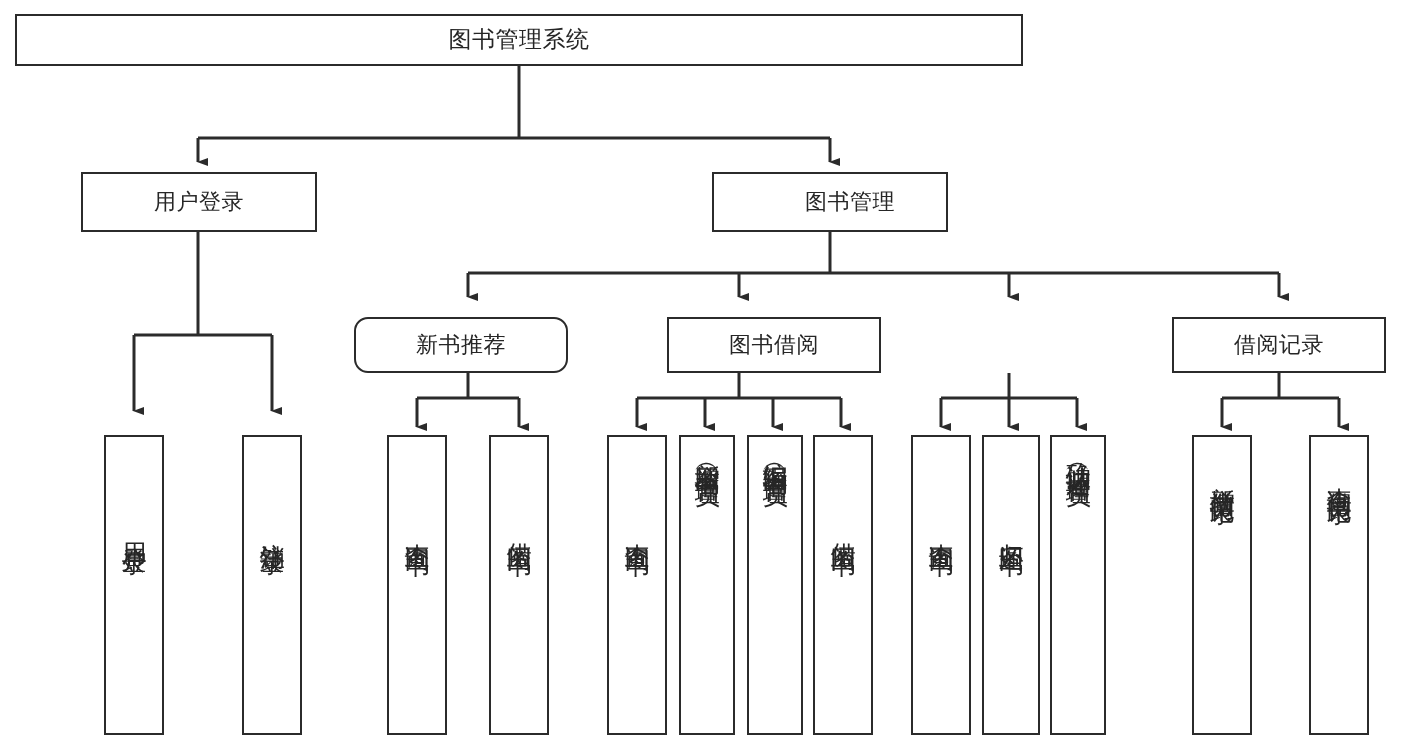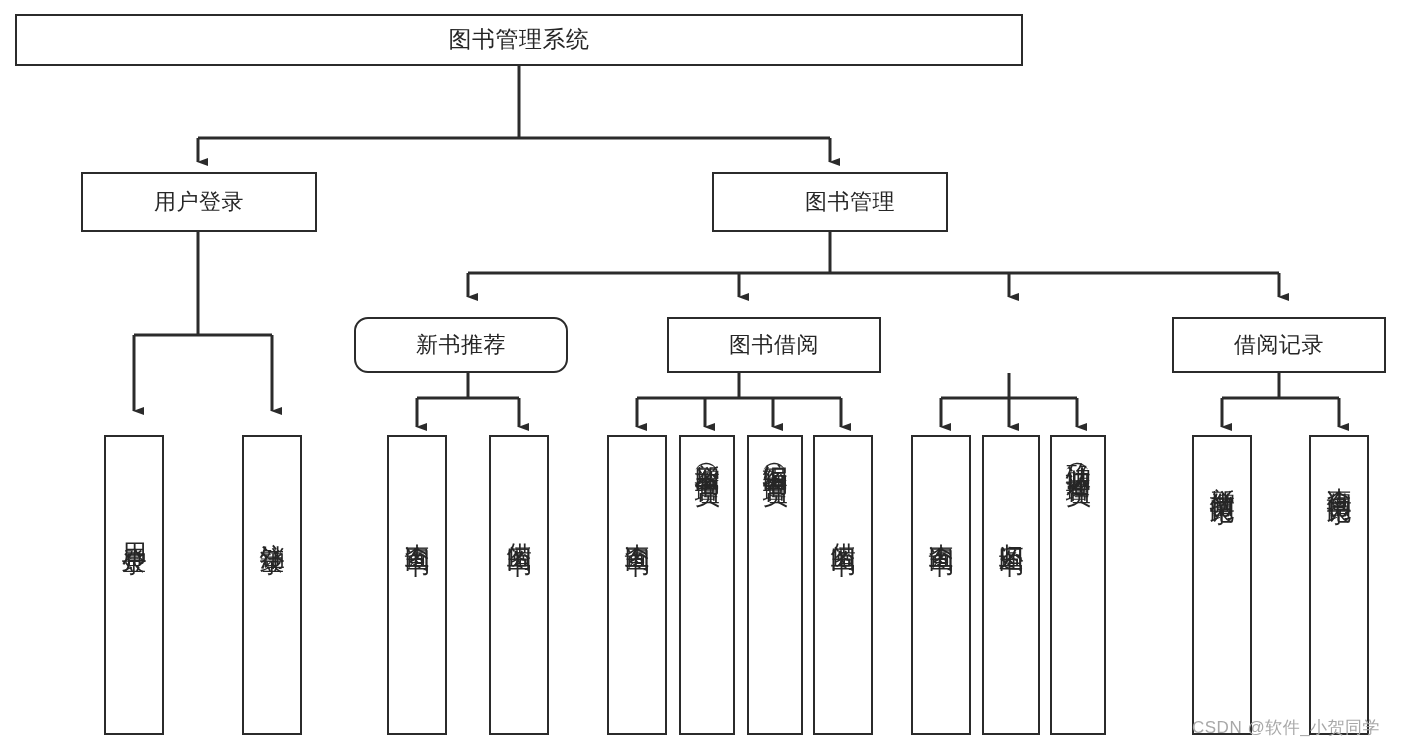--- a/index.html
+++ b/index.html
@@ -188,15 +188,14 @@
     <span class="label">确认归还（管理员）</span>
   </div>
 
   <div class="node vert mid" style="left:1192px; top:435px; width:60px; height:300px;">
     <span class="label" style="margin-top:30px;">新增借阅记录</span>
   </div>
   <div class="node vert mid" style="left:1309px; top:435px; width:60px; height:300px;">
     <span class="label" style="margin-top:30px;">查询借阅记录</span>
   </div>
 
-  <div class="watermark" style="left:1192px; top:716px;">CSDN @软件_小贺同学</div>
 
 </div>
 
 </body></html>

